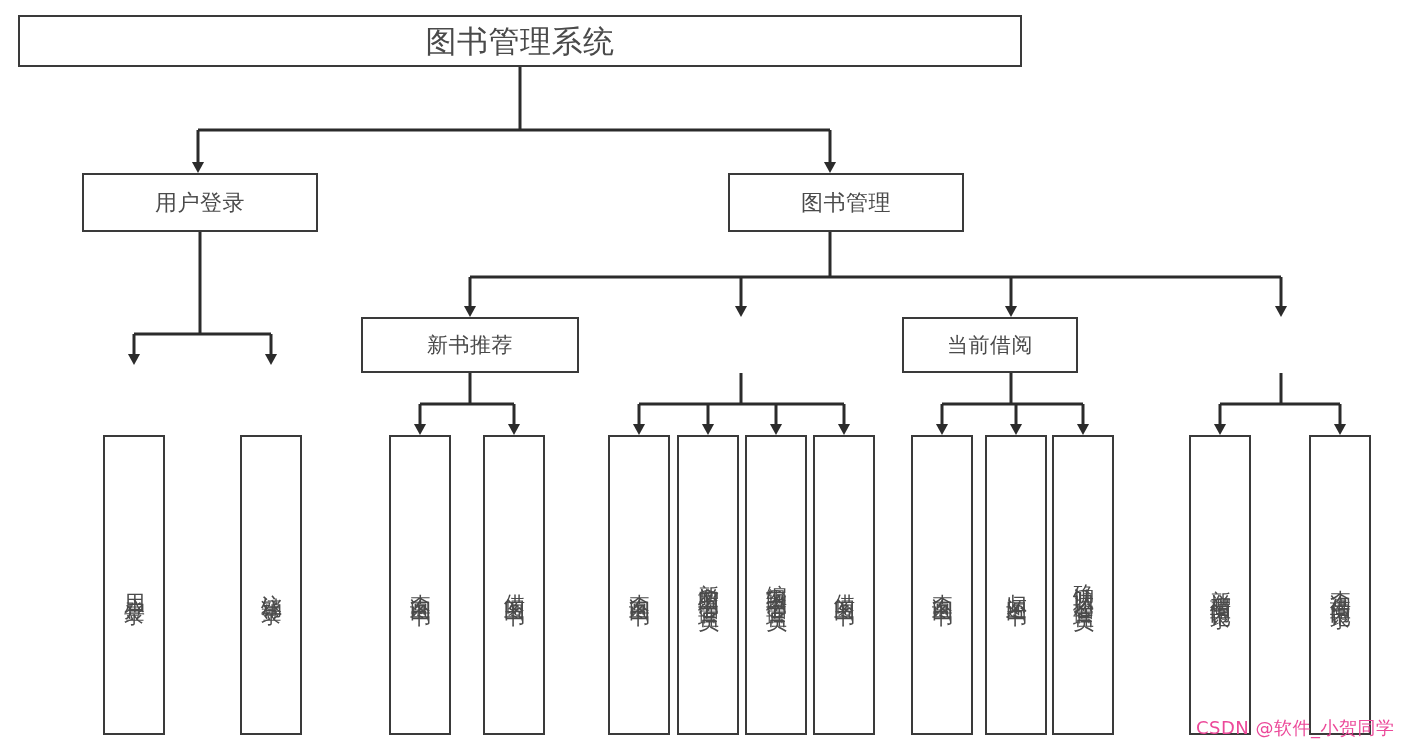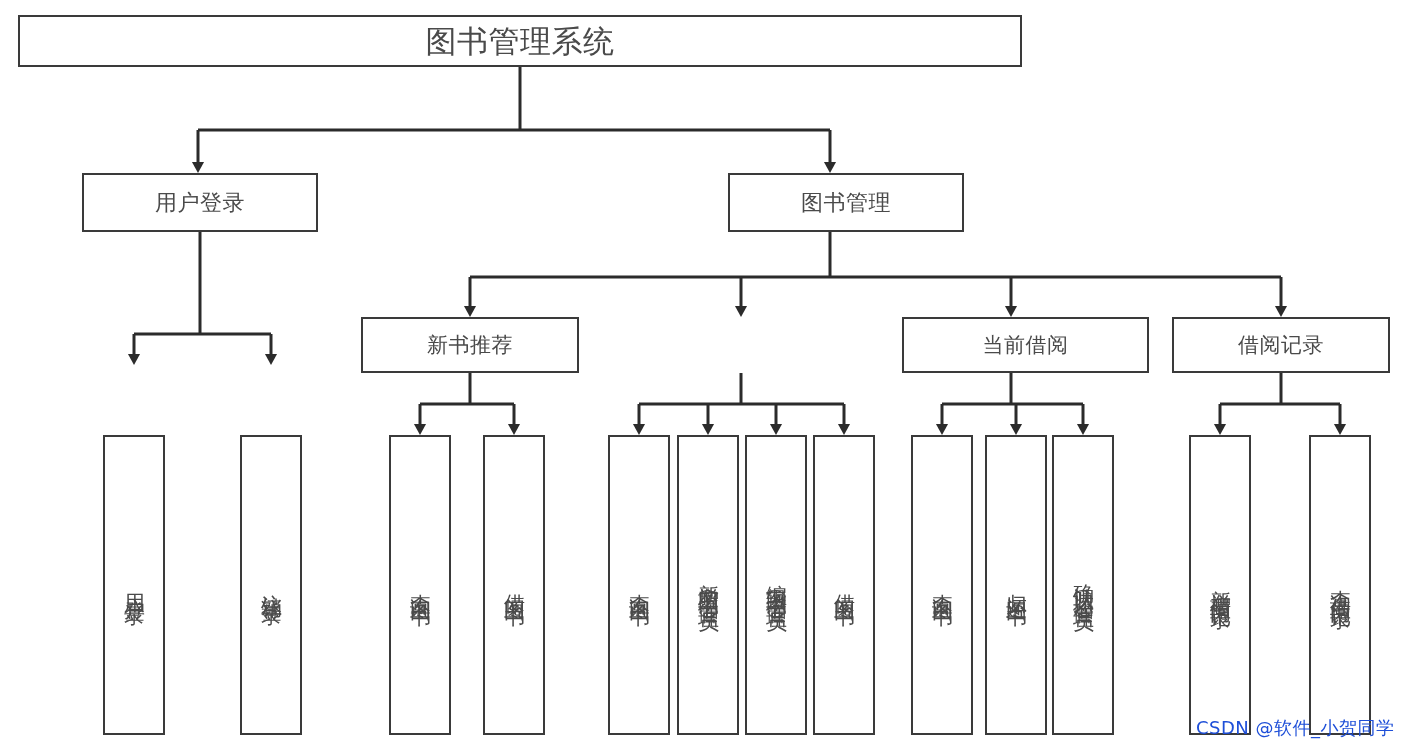--- a/index.html
+++ b/index.html
@@ -47,21 +47,21 @@
     writing-mode: vertical-rl;
     text-orientation: upright;
     letter-spacing: 4px;
     font-size: 21px;
   }
   .node-box.root .node-label { font-size: 31px; }
   .node-box.level2 .node-label { font-size: 22px; }
   .node-box.level3 .node-label { font-size: 21px; }
   .watermark {
     position: absolute;
-    color: #1d4ed8;
+    color: #ec4899;
     font-size: 18px;
     white-space: nowrap;
     letter-spacing: 0.5px;
     pointer-events: none;
   }
 </style>
 </head>
 <body>
 
 <div id="diagram-root">
@@ -138,27 +138,24 @@
 
   <div class="node-box level2" style="left:728px; top:173px; width:236px; height:59px;">
     <span class="node-label">图书管理</span>
   </div>
 
   <div class="node-box level3" style="left:361px; top:317px; width:218px; height:56px;">
     <span class="node-label">新书推荐</span>
   </div>
 
 
-  <div class="node-box level3" style="left:902px; top:317px; width:247px; height:56px;">
+  <div class="node-box level3" style="left:902px; top:317px; width:176px; height:56px;">
     <span class="node-label">当前借阅</span>
   </div>
 
-  <div class="node-box level3" style="left:1172px; top:317px; width:218px; height:56px;">
-    <span class="node-label">借阅记录</span>
-  </div>
 
   <div class="node-box vertical" style="left:103px; top:435px; width:62px; height:300px;">
     <span class="node-label">用户登录</span>
   </div>
 
   <div class="node-box vertical" style="left:240px; top:435px; width:62px; height:300px;">
     <span class="node-label">注销登录</span>
   </div>
 
   <div class="node-box vertical" style="left:389px; top:435px; width:62px; height:300px;">

